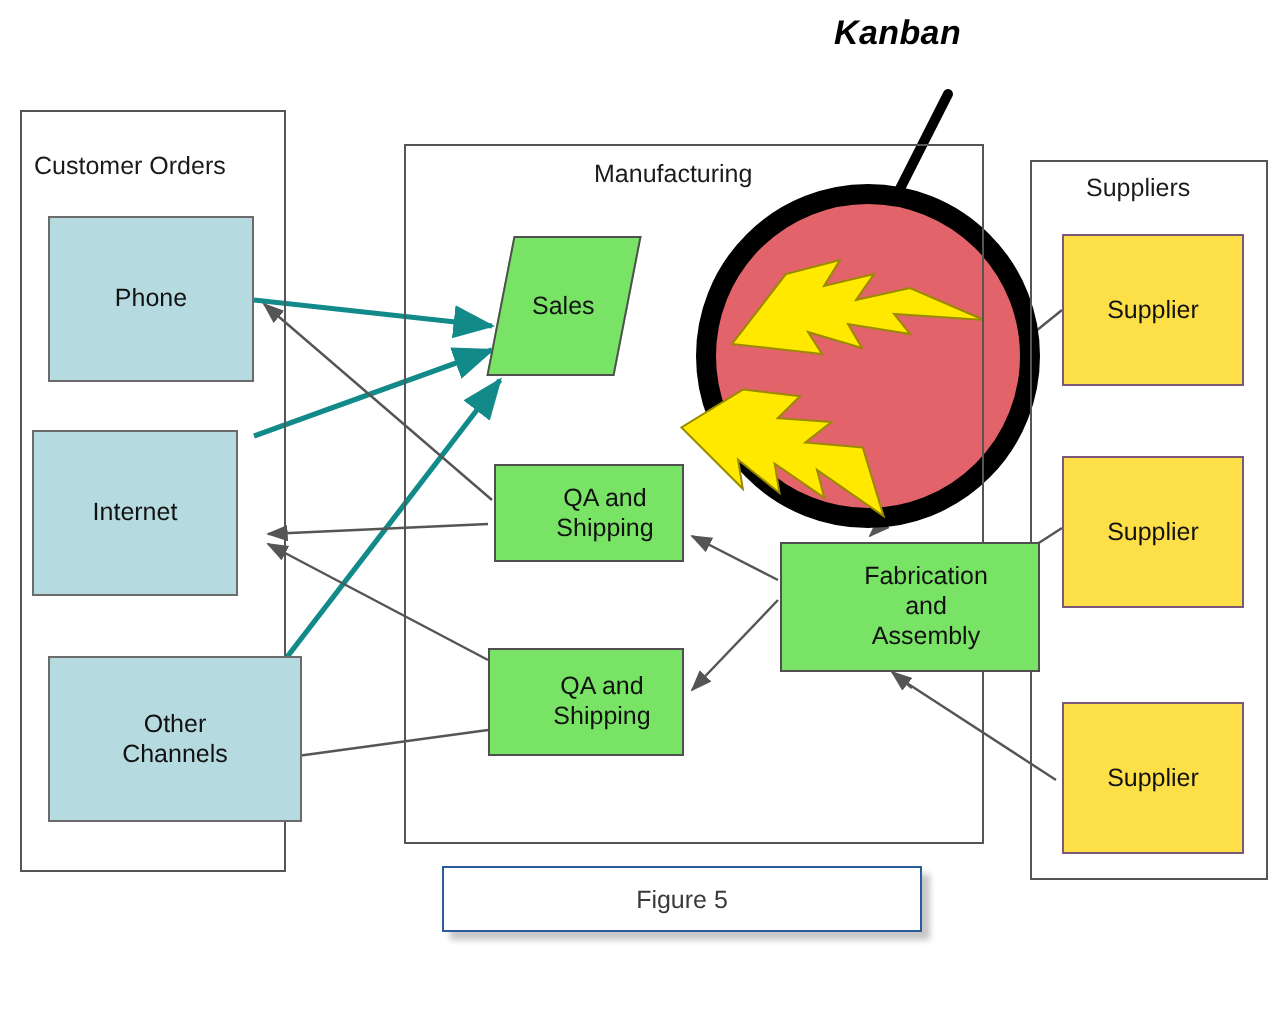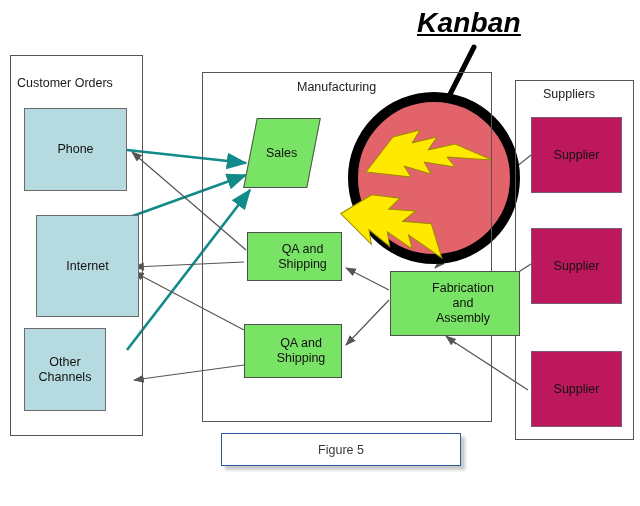--- a/index.html
+++ b/index.html
@@ -48,21 +48,21 @@
   }
   .node-customer {
     background: #b5dbe0;
   }
   .node-process {
     background: #78e364;
     border-color: #4f4f4f;
     padding-left: 16px;
   }
   .node-supplier {
-    background: #be185d;
+    background: #fde047;
     border-color: #7a5a78;
   }
   .node-sales {
     position: absolute;
     background: #78e364;
     border: 1px solid #4f4f4f;
     box-sizing: border-box;
     transform: skewX(-11deg);
     display: flex;
     align-items: center;
@@ -72,25 +72,24 @@
   }
   .node-sales > span {
     transform: skewX(11deg);
     display: block;
   }
   .kanban-label {
     position: absolute;
     font-family: "Liberation Sans", sans-serif;
     font-weight: bold;
     font-style: italic;
-    font-size: 28px;
+    font-size: 17px;
     color: #000000;
     white-space: nowrap;
     letter-spacing: 0.2px;
-    text-decoration: underline;
   }
   .figure-caption {
     position: absolute;
     box-sizing: border-box;
     border: 1px solid #2d5c9e;
     background: #ffffff;
     display: flex;
     align-items: center;
     justify-content: center;
     font-size: 12.5px;
@@ -160,25 +159,25 @@
   <div class="group-box" style="left:202px; top:72px; width:290px; height:350px;"></div>
   <div class="group-title" style="left:297px; top:80px;">Manufacturing</div>
 
   <div class="group-box" style="left:515px; top:80px; width:119px; height:360px;"></div>
   <div class="group-title" style="left:543px; top:87px;">Suppliers</div>
 
   <div class="node node-customer" style="left:24px; top:108px; width:103px; height:83px;">
     <span>Phone</span>
   </div>
 
-  <div class="node node-customer" style="left:36px; top:215px; width:103px; height:102px;">
+  <div class="node node-customer" style="left:16px; top:215px; width:103px; height:83px;">
     <span>Internet</span>
   </div>
 
-  <div class="node node-customer" style="left:24px; top:328px; width:82px; height:83px; white-space:pre-line;">
+  <div class="node node-customer" style="left:24px; top:328px; width:127px; height:83px; white-space:pre-line;">
     <span style="white-space:pre-line;">Other
 Channels</span>
   </div>
 
   <div class="node-sales" style="left:250px; top:118px; width:64px; height:70px;">
     <span>Sales</span>
   </div>
 
   <div class="node node-process" style="left:247px; top:232px; width:95px; height:49px; white-space:pre-line;">
     <span style="white-space:pre-line;">QA and

